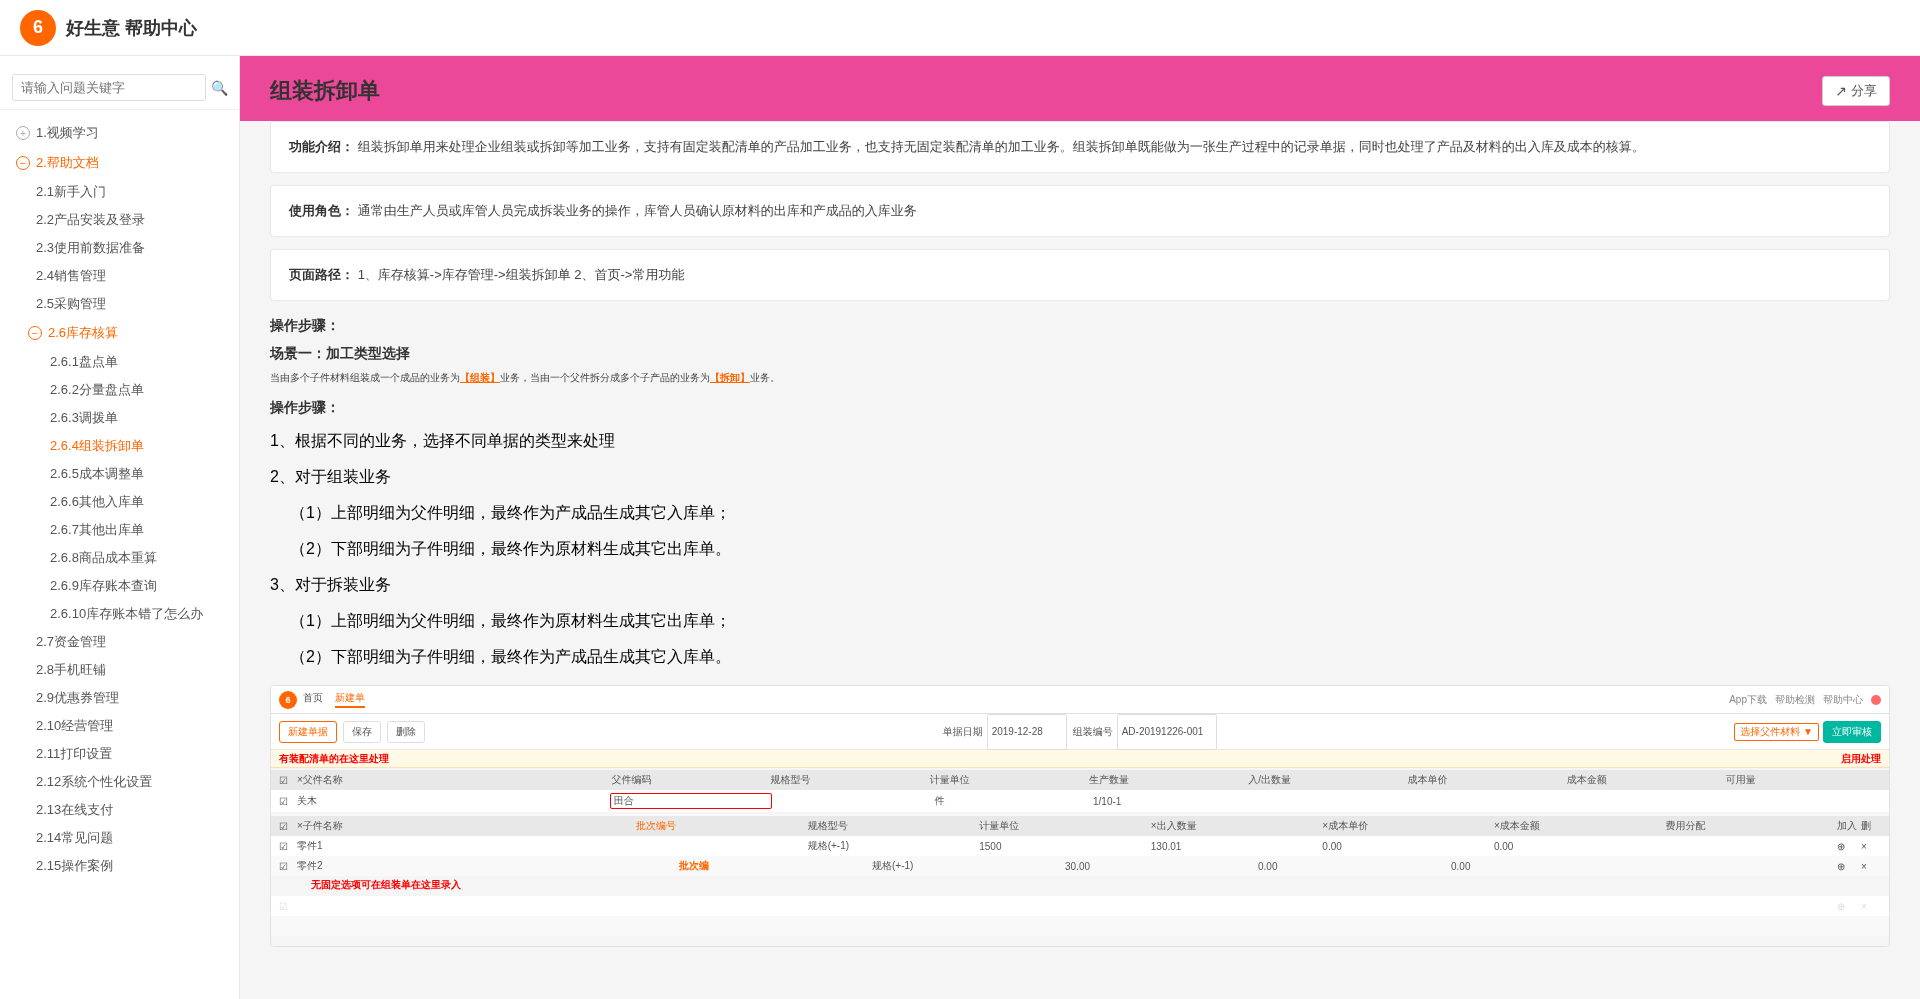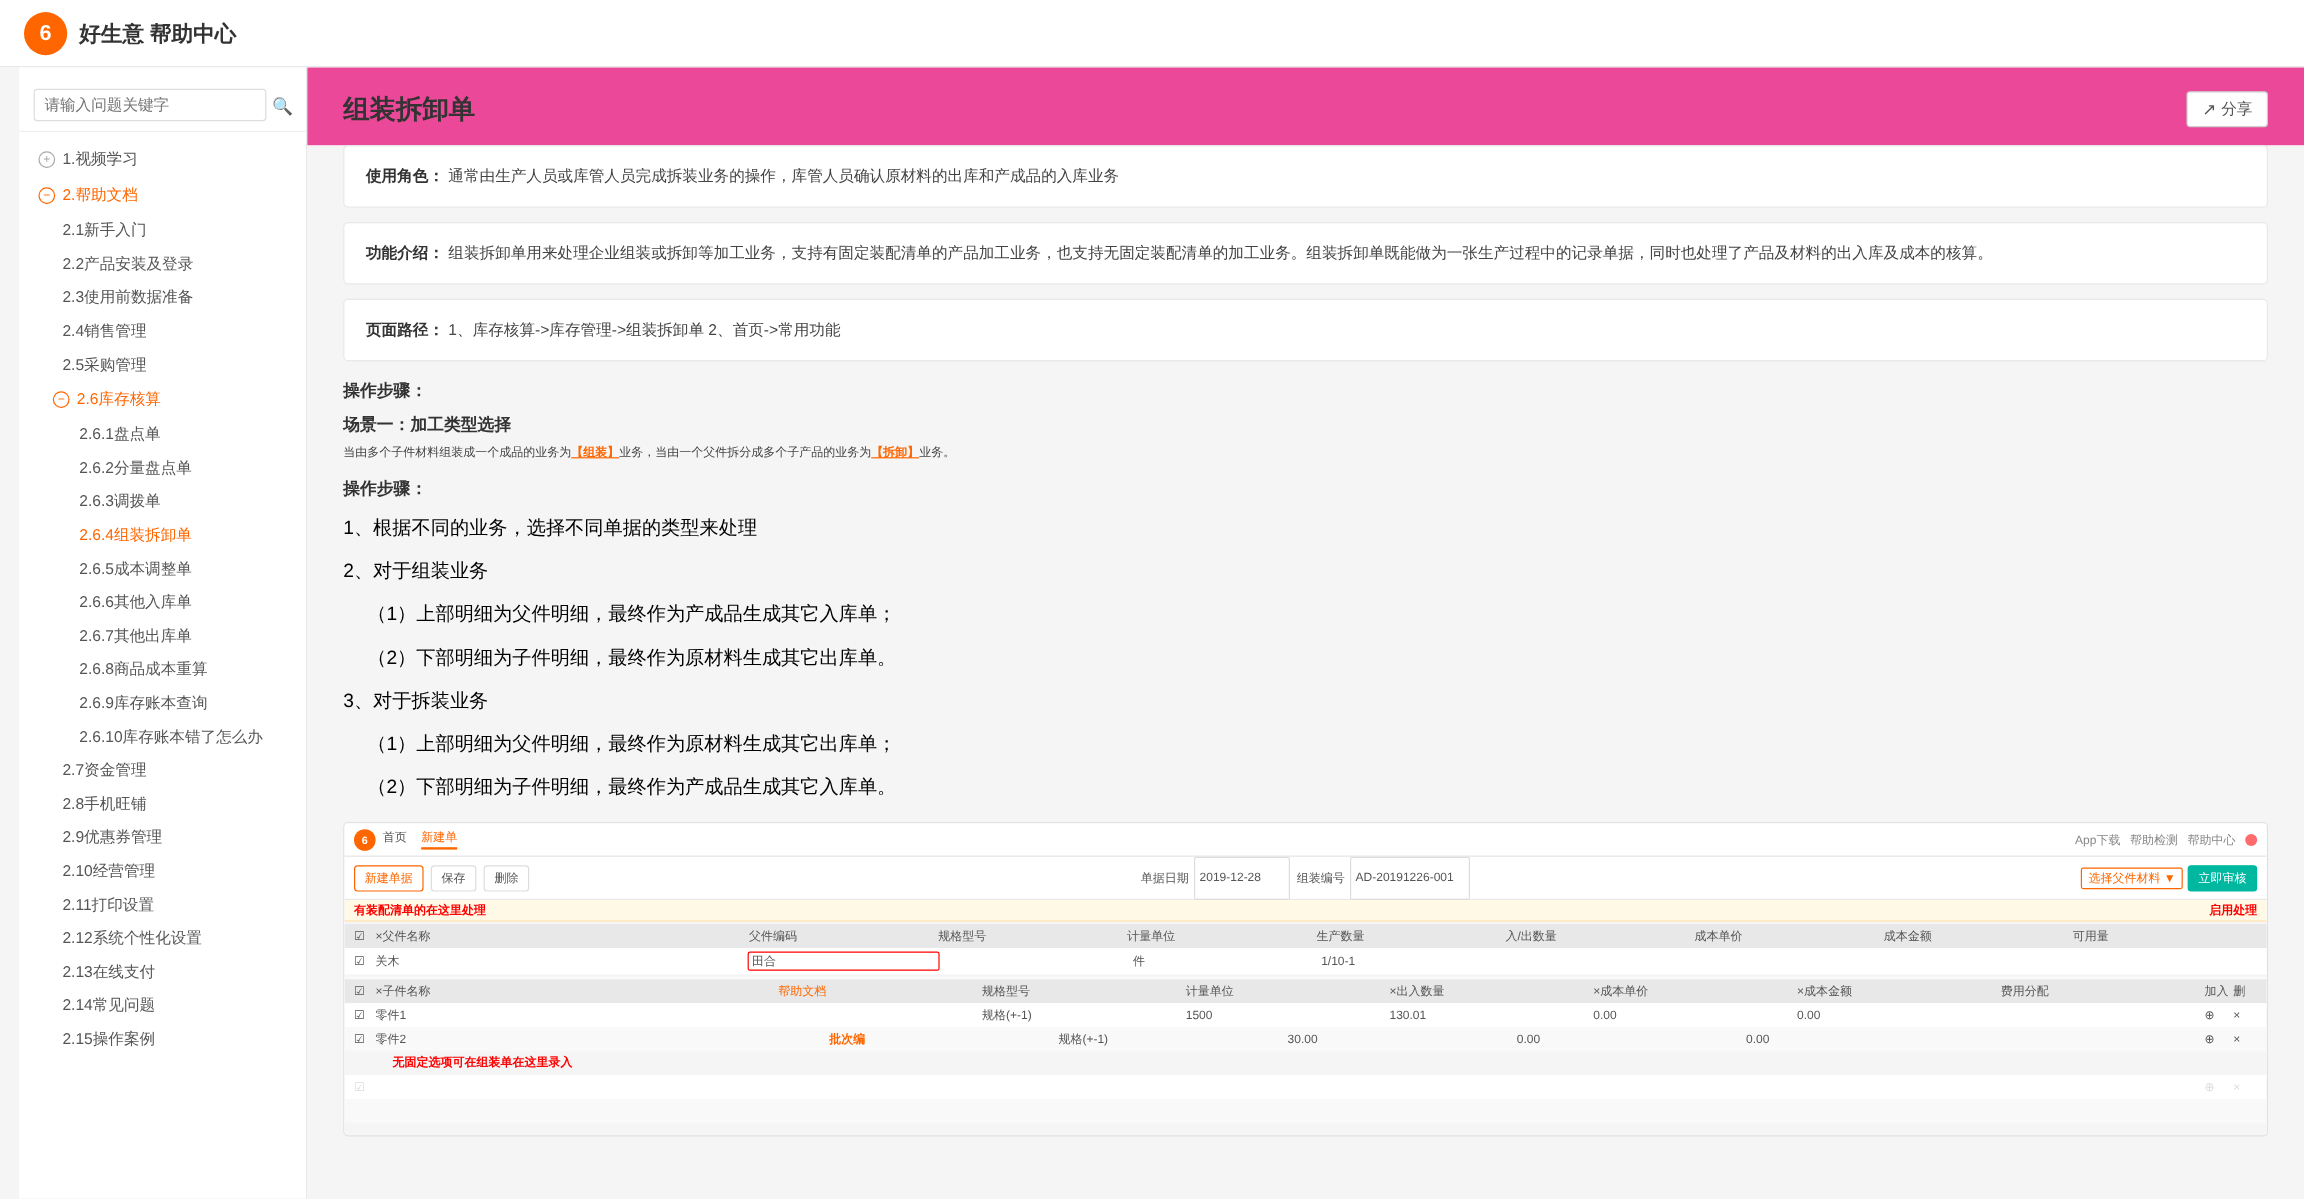--- a/index.html
+++ b/index.html
@@ -4,21 +4,21 @@
   <style>
     * { box-sizing: border-box; margin: 0; padding: 0; }
     body { font-family: "Microsoft YaHei", "微软雅黑", sans-serif; font-size: 14px; color: #333; background: #f5f5f5; display: flex; flex-direction: column; height: 100vh; overflow: hidden; }
 
     
     .header { height: 56px; background: #fff; display: flex; align-items: center; padding: 0 20px; border-bottom: 1px solid #e8e8e8; flex-shrink: 0; }
     .logo-circle { width: 36px; height: 36px; background: #f60; border-radius: 50%; display: flex; align-items: center; justify-content: center; color: #fff; font-size: 18px; font-weight: bold; margin-right: 10px; flex-shrink: 0; }
     .logo-text { font-size: 18px; font-weight: bold; color: #333; }
 
     
-    .main-layout { display: flex; flex: 1; overflow: hidden; padding-left: 16px; }
+    .main-layout { display: flex; flex: 1; overflow: hidden; }
 
     
     .sidebar { width: 240px; background: #fff; border-right: 1px solid #e8e8e8; overflow-y: auto; flex-shrink: 0; padding: 10px 0; }
     .search-box { padding: 8px 12px; display: flex; align-items: center; border-bottom: 1px solid #f0f0f0; margin-bottom: 8px; }
     .search-input { flex: 1; border: 1px solid #ddd; border-radius: 3px; padding: 5px 8px; font-size: 13px; outline: none; color: #999; }
     .search-icon { color: #999; margin-left: 5px; cursor: pointer; }
 
     .nav-item { padding: 6px 16px; cursor: pointer; display: flex; align-items: center; font-size: 13px; color: #555; }
     .nav-item.active { color: #f60; }
     .nav-item .plus-icon { width: 14px; height: 14px; border: 1px solid #aaa; border-radius: 50%; display: flex; align-items: center; justify-content: center; font-size: 10px; margin-right: 6px; color: #aaa; flex-shrink: 0; }
@@ -133,27 +133,27 @@
       <h1 class="page-title">组装拆卸单</h1>
       <button class="share-btn">
         <span class="share-icon">↗</span>
         <span>分享</span>
       </button>
     </div>
 
     <div class="content-body">
 
       <div class="info-card">
+        <b>功能介绍：</b>
+        <span>组装拆卸单用来处理企业组装或拆卸等加工业务，支持有固定装配清单的产品加工业务，也支持无固定装配清单的加工业务。组装拆卸单既能做为一张生产过程中的记录单据，同时也处理了产品及材料的出入库及成本的核算。</span>
+      </div>
+
+      <div class="info-card">
         <b>使用角色：</b>
         <span>通常由生产人员或库管人员完成拆装业务的操作，库管人员确认原材料的出库和产成品的入库业务</span>
-      </div>
-
-      <div class="info-card">
-        <b>功能介绍：</b>
-        <span>组装拆卸单用来处理企业组装或拆卸等加工业务，支持有固定装配清单的产品加工业务，也支持无固定装配清单的加工业务。组装拆卸单既能做为一张生产过程中的记录单据，同时也处理了产品及材料的出入库及成本的核算。</span>
       </div>
 
       <div class="info-card">
         <b>页面路径：</b>
         <span>1、库存核算-&gt;库存管理-&gt;组装拆卸单  2、首页-&gt;常用功能</span>
       </div>
 
       <div class="section-title">操作步骤：</div>
 
       <div class="scenario-title">场景一：加工类型选择</div>
@@ -241,21 +241,21 @@
                 <span style="flex:1;"></span>
                 <span style="flex:1;"></span>
                 <span style="flex:1;"></span>
               </div>
             </div>
 
             <div style="background:#f5f5f5;margin-top:2px;flex:1;overflow:hidden;">
               <div style="display:flex;align-items:center;background:#e8e8e8;height:20px;font-size:10px;color:#555;padding:0 8px;gap:4px;">
                 <span style="flex:0 0 14px;">☑</span>
                 <span style="flex:2;">×子件名称</span>
-                <span style="flex:1;color:#f60;">帮助文档</span>
+                <span style="flex:1;color:#f60;">批次编号</span>
                 <span style="flex:1;">规格型号</span>
                 <span style="flex:1;">计量单位</span>
                 <span style="flex:1;">×出入数量</span>
                 <span style="flex:1;">×成本单价</span>
                 <span style="flex:1;">×成本金额</span>
                 <span style="flex:1;">费用分配</span>
                 <span style="flex:0 0 20px;">加入</span>
                 <span style="flex:0 0 20px;">删</span>
               </div>
 

